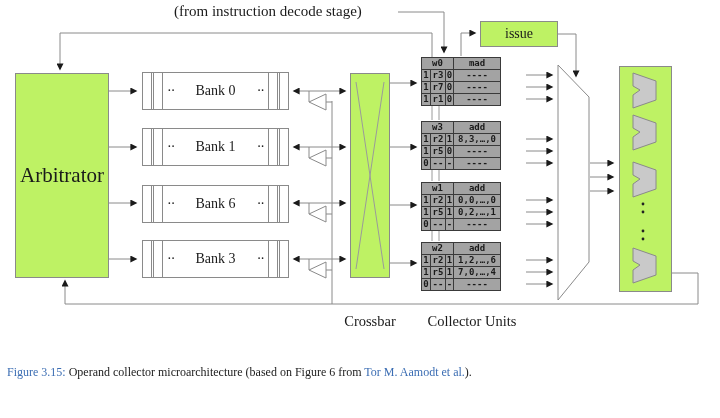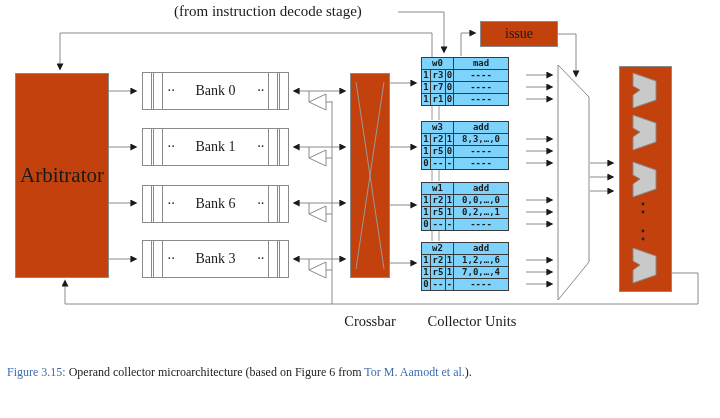--- a/index.html
+++ b/index.html
@@ -1,33 +1,33 @@
 <!DOCTYPE html>
 <html><head>
 <meta charset="utf-8">
 <style>
   html,body{margin:0;padding:0;background:#fff;}
   .stage{position:relative;width:720px;height:418px;background:#fff;overflow:hidden;
          font-family:"Liberation Serif",serif;color:#1a1a1a;}
-  .box{position:absolute;border:1px solid #8a8a8a;background:#c2410c;box-sizing:border-box;
+  .box{position:absolute;border:1px solid #8a8a8a;background:#bef264;box-sizing:border-box;
        display:flex;align-items:center;justify-content:center;text-align:center;}
   .arbitrator{left:15px;top:73px;width:94px;height:205px;font-size:21px;}
   .issue{left:480px;top:21px;width:78px;height:26px;font-size:14px;}
   .xbar-box{left:350px;top:73px;width:40px;height:205px;}
   .simd-box{left:619px;top:66px;width:53px;height:226px;}
   .bank{position:absolute;left:142px;width:147px;height:38px;border:1px solid #8a8a8a;
         background:#fff;box-sizing:border-box;}
   .port{position:absolute;top:-1px;bottom:-1px;width:10px;border:1px solid #8a8a8a;
         box-sizing:border-box;background:#fff;}
   .p1{left:-1px}.p2{left:10px}.p3{right:10px}.p4{right:-1px}
   .bank-mid{position:absolute;left:21px;right:21px;top:0;bottom:0;display:flex;
             align-items:center;justify-content:space-between;font-size:14px;padding:0 3px;}
   .dots{letter-spacing:-1px;color:#1a1a1a;}
-  .cu{position:absolute;left:421px;width:88px;border-collapse:collapse;table-layout:fixed;
-      font-family:"DejaVu Sans Mono",monospace;font-size:9px;font-weight:bold;background:#7dd3fc;}
+  .cu{position:absolute;left:421px;width:80px;border-collapse:collapse;table-layout:fixed;
+      font-family:"DejaVu Sans Mono",monospace;font-size:9px;font-weight:bold;background:#a3a3a3;}
   .cu td{border:1px solid #3a3a3a;height:11px;padding:0;text-align:center;line-height:11px;overflow:hidden;}
   .lbl{position:absolute;text-align:center;font-size:14.5px;line-height:17px;}
   .decode-lbl{position:absolute;left:174px;top:3px;white-space:nowrap;font-size:15px;}
   .caption{position:absolute;left:7px;top:361px;width:697px;font-size:12px;line-height:23px;}
   .wires{position:absolute;left:0;top:0;pointer-events:none;z-index:5;}
 </style>
 </head>
 <body>
 
 <div class="stage">

